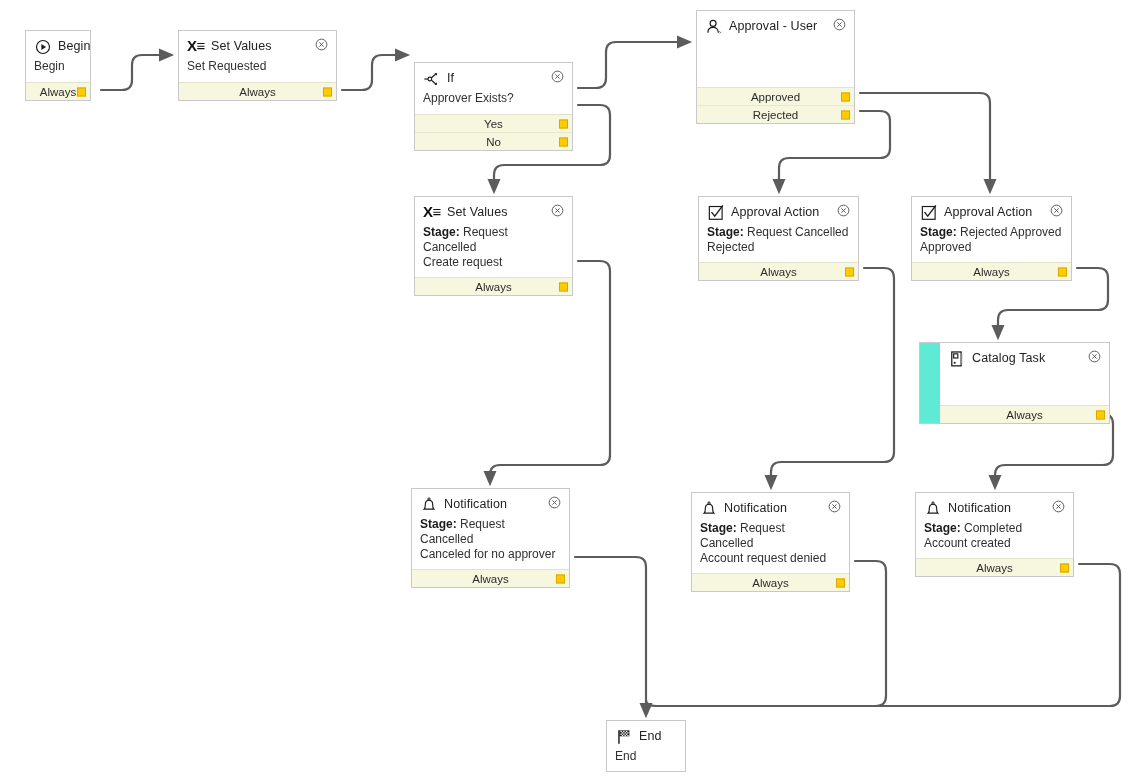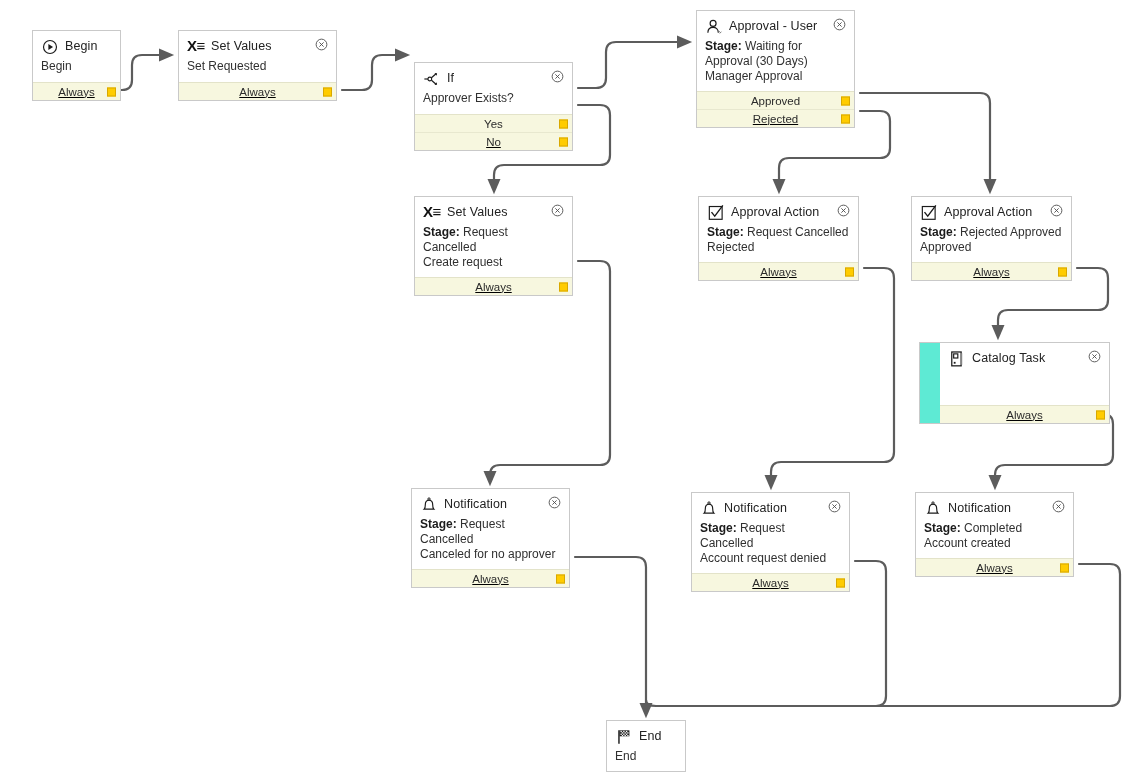--- a/index.html
+++ b/index.html
@@ -81,21 +81,21 @@
   }
   .port {
     position: relative;
     height: 17px;
     background: #f7f7df;
     border-bottom: 1px solid #e8e8cf;
     display: flex;
     align-items: center;
     justify-content: center;
   }
-  .port:last-child { border-bottom: none; text-decoration: underline; }
+  .port:last-child { border-bottom: none; }
   .port-label {
     font-size: 11.5px;
     color: #2b2b2b;
     line-height: 14px;
   }
   .port-dot {
     position: absolute;
     right: 4px;
     top: 50%;
     transform: translateY(-50%);
@@ -148,21 +148,21 @@
       <path d="M 1083,414 L 1103,414 Q 1113,414 1113,424 L 1113,455 Q 1113,465 1103,465 L 1005,465 Q 995,465 995,475 L 995,484" marker-end="url(#arrow)"></path>
 
       <path d="M 575,557 L 636,557 Q 646,557 646,567 L 646,712" marker-end="url(#arrow)"></path>
 
       <path d="M 855,561 L 876,561 Q 886,561 886,571 L 886,696 Q 886,706 876,706 L 656,706 Q 646,706 646,700"></path>
 
       <path d="M 1079,564 L 1110,564 Q 1120,564 1120,574 L 1120,696 Q 1120,706 1110,706 L 656,706"></path>
     </g>
   </svg>
 
-<div class="node" style="left: 32px; top: 30px; width: 89px;">
+<div class="node" style="left: 25px; top: 30px; width: 66px;">
       <div class="node-body" style="min-height: 51px;">
         <div class="node-head">
           <span class="node-icon"><svg viewBox="0 0 20 20" width="18" height="18">
               <circle cx="10" cy="10" r="7.2" fill="none" stroke="#1b1b1b" stroke-width="1.3"></circle>
               <path d="M8.2 6.8 L13.4 10 L8.2 13.2 Z" fill="#1b1b1b"></path>
             </svg></span>
           <span class="node-title">Begin</span>
         </div>
         <div class="node-lines">
           <div><span>Begin</span></div>
@@ -236,24 +236,20 @@
           <span class="node-icon"><svg viewBox="0 0 20 20" width="18" height="18">
               <circle cx="9" cy="6" r="3.3" fill="none" stroke="#1b1b1b" stroke-width="1.3"></circle>
               <path d="M3.2 16.4 C3.2 12.2 6 10.4 9 10.4 C12 10.4 14.8 12.2 14.8 16.4" fill="none" stroke="#1b1b1b" stroke-width="1.3"></path>
               <path d="M15.4 14.4 L17.4 16.6 M16.4 17.2 L18.2 15.2" stroke="#7a7a7a" stroke-width="1"></path>
             </svg></span>
           <span class="node-title">Approval - User</span>
           <svg class="node-close" viewBox="0 0 16 16">
             <circle cx="8" cy="8" r="6.6" fill="none" stroke="#4a4a4a" stroke-width="1.1"></circle>
             <path d="M5.4 5.4 L10.6 10.6 M10.6 5.4 L5.4 10.6" stroke="#4a4a4a" stroke-width="1.1"></path>
           </svg>
-        </div>
-        <div class="node-lines">
-          <div><span class="lbl">Stage:</span> <span>Waiting for Approval (30 Days)</span></div>
-          <div><span>Manager Approval</span></div>
         </div>
       </div>
       <div class="ports">
         <div class="port">
           <span class="port-label">Approved</span>
           <span class="port-dot"></span>
         </div>
         <div class="port">
           <span class="port-label">Rejected</span>
           <span class="port-dot"></span>

